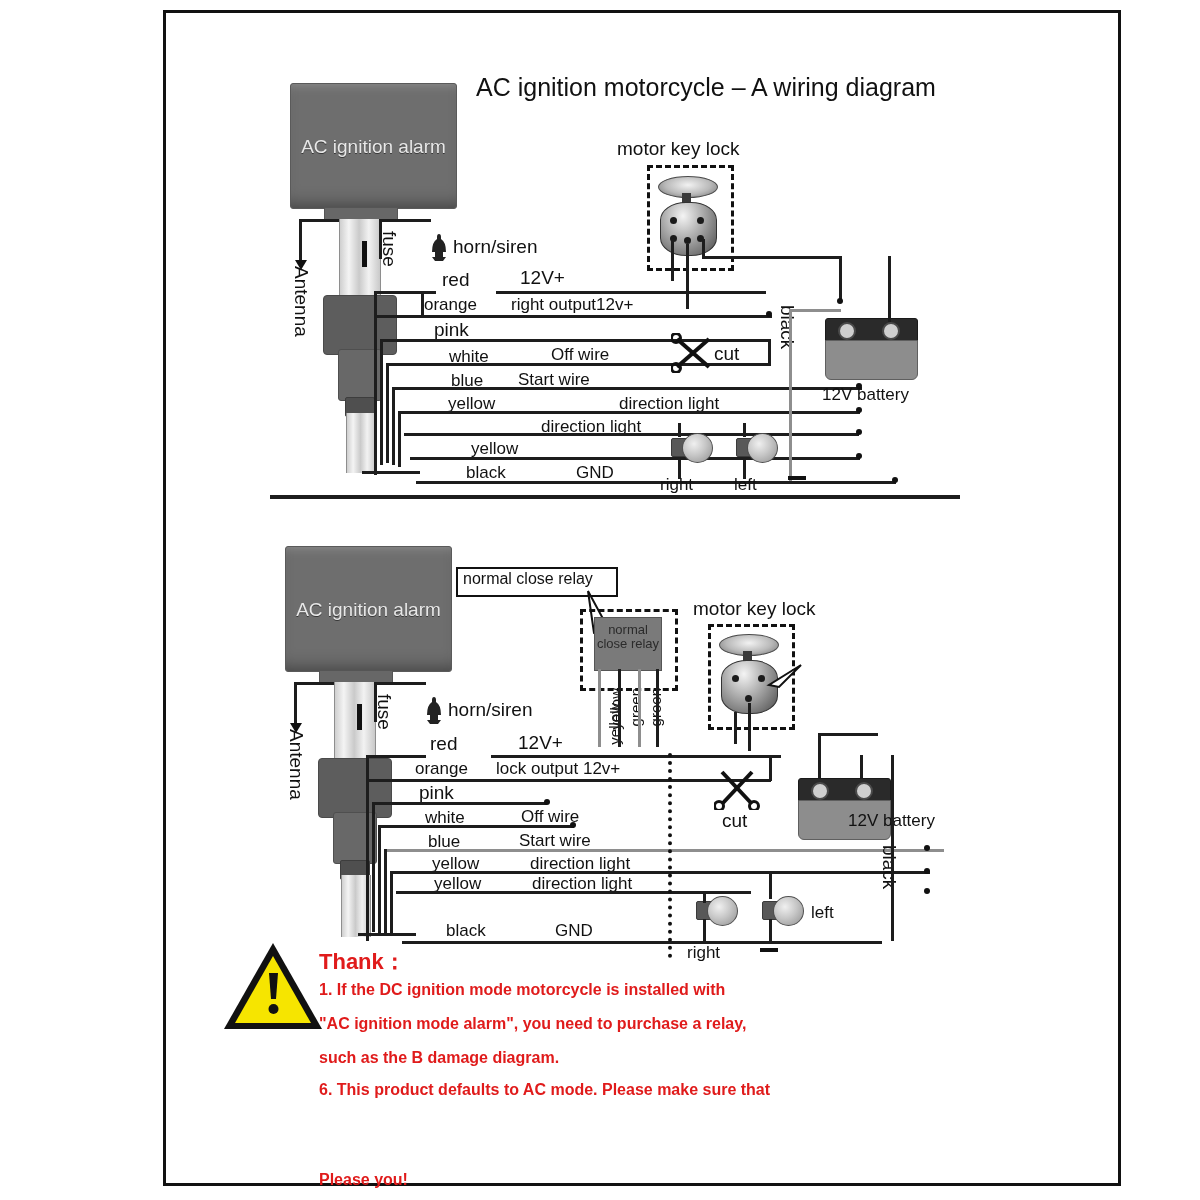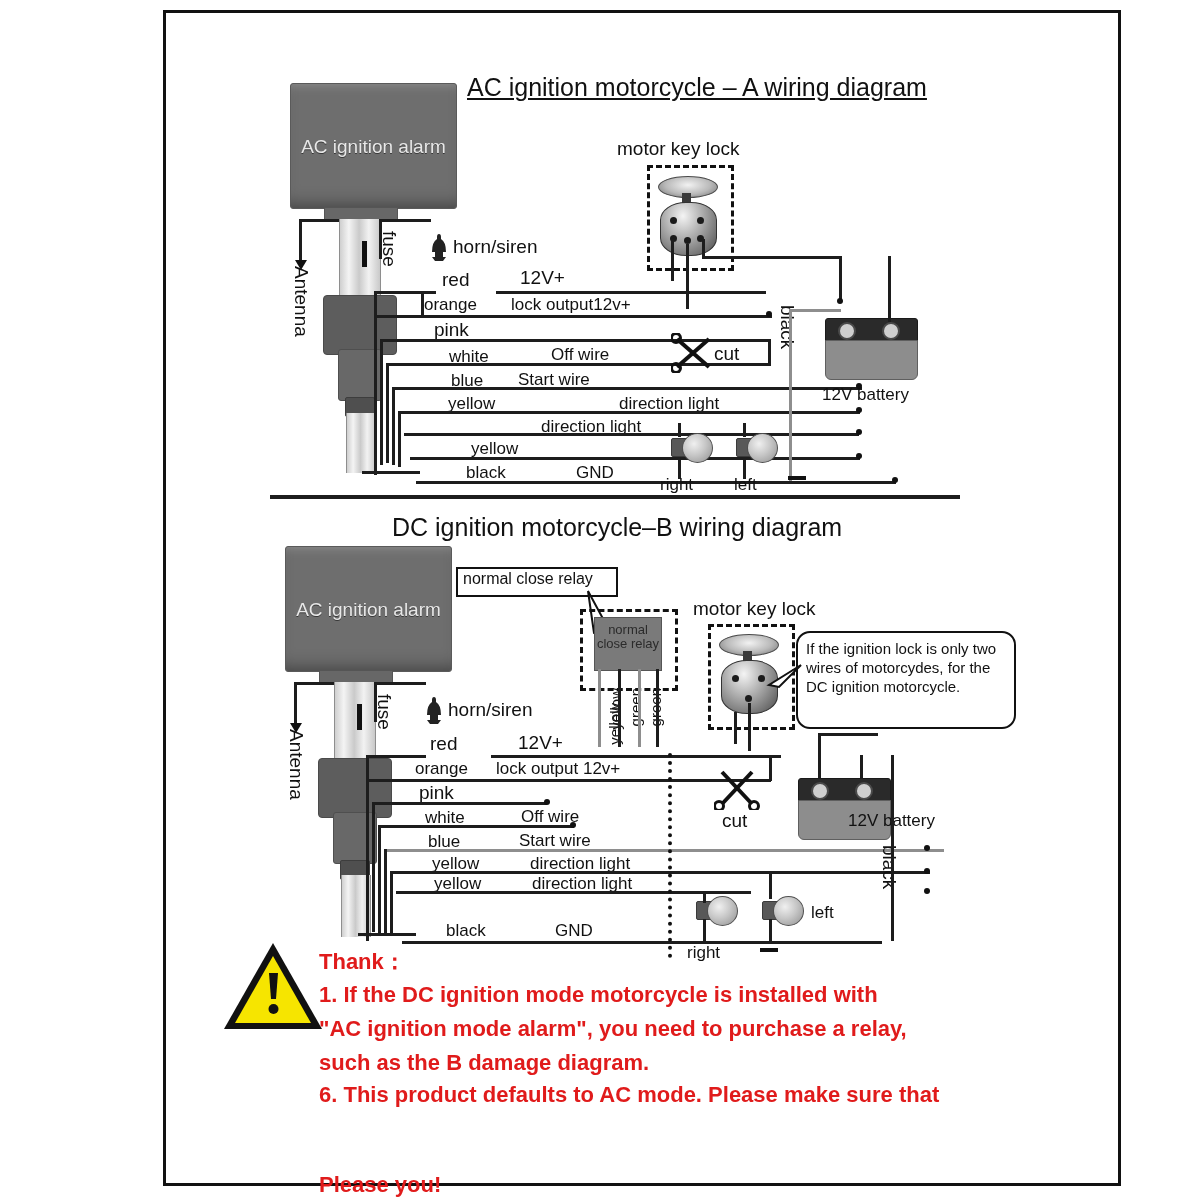--- a/index.html
+++ b/index.html
@@ -30,36 +30,36 @@
   .wireg{background:#8e8e8e;}
   .dot{background:#111;border-radius:50%;width:6px;height:6px;}
   .dashbox{border:3px dashed #111;background:transparent;}
   .callout{border:2px solid #111;border-radius:14px;background:#fff;font-size:15px;line-height:1.28;padding:6px 8px;color:#111;}
   .callout-sq{border:2px solid #111;background:#fff;font-size:16px;padding:1px 5px;color:#111;}
   .relay-body{background:#7a7a7a;border:1px solid #555;color:#2b2b2b;font-size:13px;line-height:1.06;text-align:center;}
   .battery-top{background:#2a2a2a;border:1px solid #1a1a1a;}
   .battery-bot{background:#8d8d8d;border:1px solid #5f5f5f;}
   .term{background:#cfcfcf;border:2px solid #4a4a4a;border-radius:50%;}
   .sep{background:#1d1d1d;height:4px;}
-  .note{color:#e01b1b;font-size:22px;line-height:1.42;font-weight:bold;}
+  .note{color:#e01b1b;font-size:16px;line-height:1.42;font-weight:bold;}
   .note-head{color:#e01b1b;font-size:22px;font-weight:bold;}
   .bulb-glass{background:radial-gradient(circle at 38% 35%,#f0f0f0 0%,#c7c7c7 45%,#8f8f8f 100%);border:1px solid #4f4f4f;border-radius:50%;}
   .bulb-base{background:#585858;border:1px solid #3a3a3a;border-radius:2px;}
   .keylock-top{background:radial-gradient(ellipse at 50% 40%,#f2f2f2 0%,#b9b9b9 55%,#6d6d6d 100%);border:1px solid #4a4a4a;border-radius:50%;}
   .keylock-body{background:radial-gradient(ellipse at 40% 25%,#f4f4f4 0%,#b0b0b0 40%,#4a4a4a 100%);border:1px solid #333;}
   .keyhole{background:#1b1b1b;border-radius:50%;}
 </style>
 </head>
 <body>
 
 <div id="root">
   <div class="frame">
 
 
-    <div class="txt title-sub" style="left:301px;top:60px;text-decoration:underline;">AC ignition motorcycle – A wiring diagram</div>
+    <div class="txt title-sub" style="left:310px;top:60px;">AC ignition motorcycle – A wiring diagram</div>
 
     <div class="abs alarm-box" style="left:124px;top:70px;width:165px;height:124px;">
       <div class="cap">AC ignition alarm</div>
     </div>
     <div class="abs alarm-foot" style="left:158px;top:194px;width:72px;height:12px;"></div>
     <div class="abs cable" style="left:173px;top:206px;width:40px;height:96px;"></div>
     <div class="abs plug-a" style="left:157px;top:282px;width:72px;height:58px;"></div>
     <div class="abs plug-b" style="left:172px;top:336px;width:42px;height:50px;"></div>
     <div class="abs plug-c" style="left:179px;top:384px;width:28px;height:18px;"></div>
     <div class="abs cable" style="left:180px;top:400px;width:28px;height:60px;"></div>
@@ -96,21 +96,21 @@
 
     <div class="abs wire" style="left:505px;top:226px;width:3px;height:42px;"></div>
     <div class="abs wire" style="left:520px;top:231px;width:3px;height:65px;"></div>
     <div class="abs wire" style="left:536px;top:226px;width:3px;height:19px;"></div>
     <div class="abs wire" style="left:536px;top:243px;width:140px;height:3px;"></div>
     <div class="abs wire" style="left:673px;top:243px;width:3px;height:46px;"></div>
 
     <div class="txt lbl" style="left:276px;top:256px;">red</div>
     <div class="txt lbl" style="left:354px;top:254px;">12V+</div>
     <div class="txt lbl-sm" style="left:258px;top:282px;">orange</div>
-    <div class="txt lbl-sm" style="left:345px;top:282px;">lock output12v+</div>
+    <div class="txt lbl-sm" style="left:345px;top:282px;">right output12v+</div>
     <div class="txt lbl" style="left:268px;top:306px;">pink</div>
     <div class="txt lbl-sm" style="left:283px;top:334px;">white</div>
     <div class="txt lbl-sm" style="left:385px;top:332px;">Off wire</div>
     <div class="txt lbl-sm" style="left:285px;top:358px;">blue</div>
     <div class="txt lbl-sm" style="left:352px;top:357px;">Start wire</div>
     <div class="txt lbl-sm" style="left:282px;top:381px;">yellow</div>
     <div class="txt lbl-sm" style="left:453px;top:381px;">direction light</div>
     <div class="txt lbl-sm" style="left:375px;top:404px;">direction light</div>
     <div class="txt lbl-sm" style="left:305px;top:426px;">yellow</div>
     <div class="txt lbl-sm" style="left:300px;top:450px;">black</div>
@@ -170,21 +170,20 @@
     <div class="abs wire" style="left:512px;top:410px;width:3px;height:14px;"></div>
     <div class="abs wire" style="left:512px;top:444px;width:3px;height:22px;"></div>
     <div class="abs wire" style="left:577px;top:410px;width:3px;height:14px;"></div>
     <div class="abs wire" style="left:577px;top:444px;width:3px;height:22px;"></div>
     <div class="txt lbl-sm" style="left:494px;top:462px;">right</div>
     <div class="txt lbl-sm" style="left:568px;top:462px;">left</div>
     <div class="abs" style="left:622px;top:463px;width:18px;height:4px;background:#111;"></div>
 
     <div class="abs sep" style="left:104px;top:482px;width:690px;"></div>
 
-    <div class="txt title-sub" style="left:226px;top:500px;">DC ignition motorcycle–B wiring diagram</div>
 
     <div class="abs alarm-box" style="left:119px;top:533px;width:165px;height:124px;">
       <div class="cap">AC ignition alarm</div>
     </div>
     <div class="abs alarm-foot" style="left:153px;top:657px;width:72px;height:12px;"></div>
     <div class="abs cable" style="left:168px;top:669px;width:40px;height:96px;"></div>
     <div class="abs plug-a" style="left:152px;top:745px;width:72px;height:58px;"></div>
     <div class="abs plug-b" style="left:167px;top:799px;width:42px;height:50px;"></div>
     <div class="abs plug-c" style="left:174px;top:847px;width:28px;height:18px;"></div>
     <div class="abs cable" style="left:175px;top:862px;width:28px;height:62px;"></div>
@@ -231,23 +230,20 @@
     <div class="abs dashbox" style="left:542px;top:611px;width:81px;height:100px;"></div>
     <div class="abs keylock-top" style="left:553px;top:621px;width:58px;height:20px;"></div>
     <div class="abs" style="left:577px;top:638px;width:9px;height:10px;background:#3a3a3a;"></div>
     <div class="abs keylock-body" style="left:555px;top:647px;width:55px;height:52px;border-radius:26px/18px;"></div>
     <div class="abs keyhole" style="left:566px;top:662px;width:7px;height:7px;"></div>
     <div class="abs keyhole" style="left:592px;top:662px;width:7px;height:7px;"></div>
     <div class="abs keyhole" style="left:579px;top:682px;width:7px;height:7px;"></div>
     <div class="abs wire" style="left:568px;top:699px;width:3px;height:32px;"></div>
     <div class="abs wire" style="left:582px;top:690px;width:3px;height:48px;"></div>
 
-    <div class="abs callout" style="left:630px;top:618px;width:200px;height:82px;">
-      <span>If the ignition lock is only two wires of motorcydes, for the DC ignition motorcycle.</span>
-    </div>
     <div class="abs" style="left:595px;top:648px;">
       <svg width="44" height="34" viewBox="0 0 44 34">
           <path d="M40 4 L8 24 L18 26 Z" fill="#fff" stroke="#111" stroke-width="2"></path>
         </svg>
     </div>
 
     <div class="txt lbl" style="left:264px;top:720px;">red</div>
     <div class="txt lbl" style="left:352px;top:719px;">12V+</div>
     <div class="txt lbl-sm" style="left:249px;top:746px;">orange</div>
     <div class="txt lbl-sm" style="left:330px;top:746px;">lock output 12v+</div>

